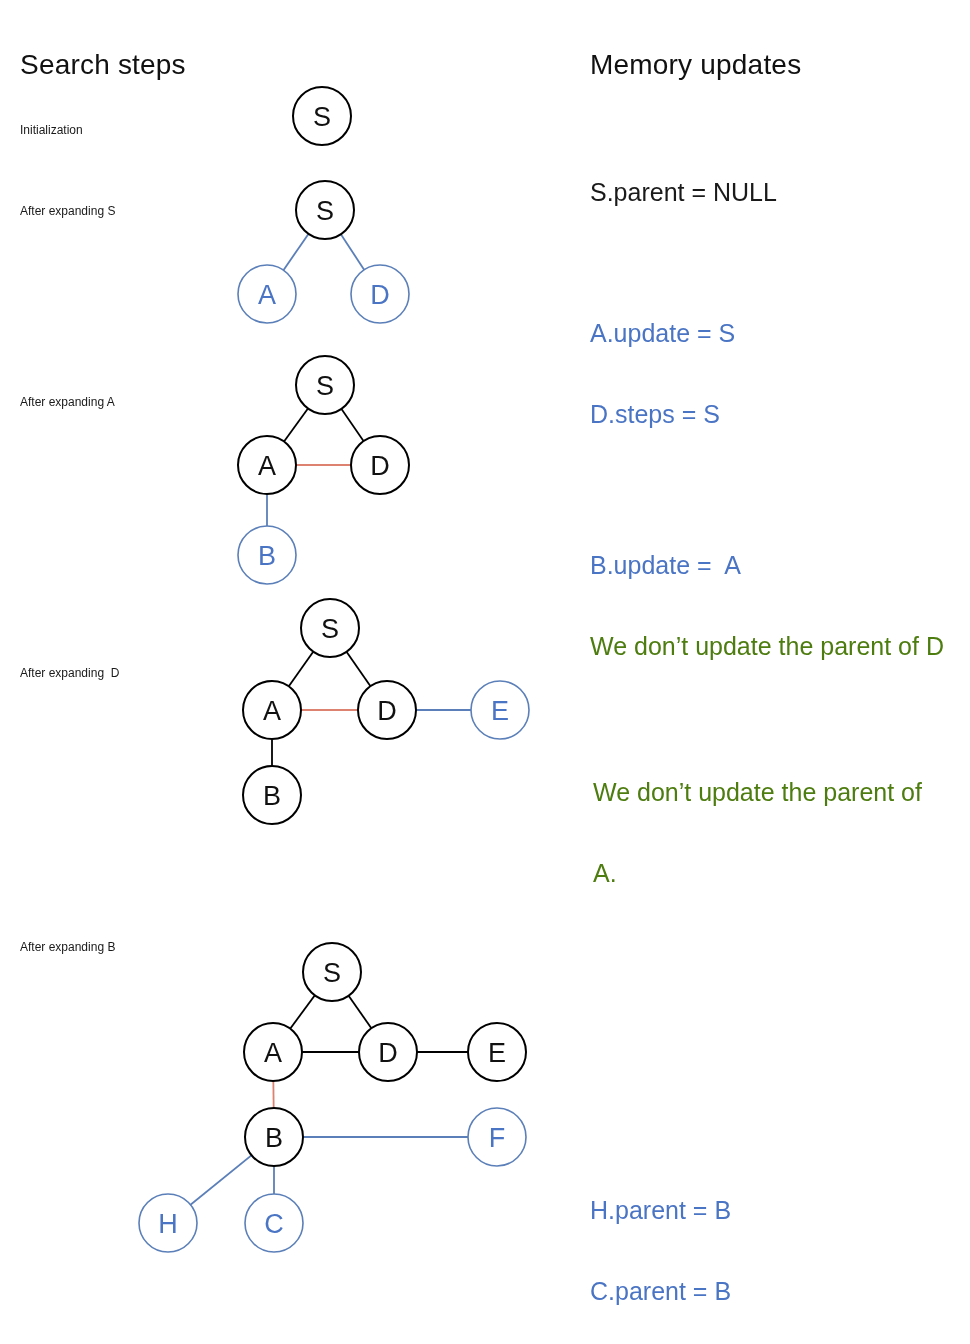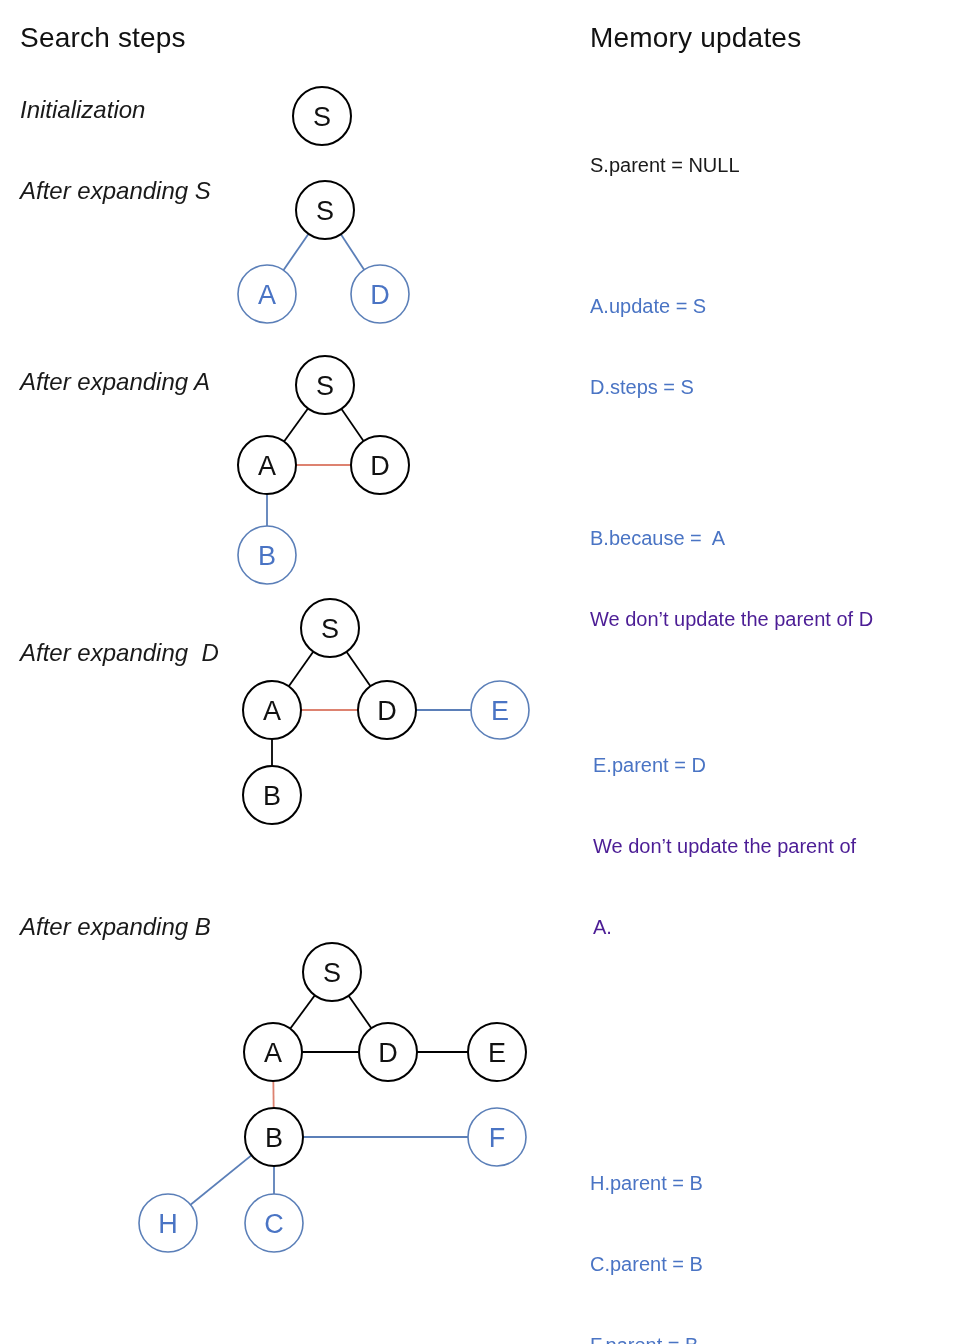--- a/index.html
+++ b/index.html
@@ -4,36 +4,35 @@
 <style>
   html, body { margin: 0; padding: 0; }
   body {
     width: 970px; height: 1344px;
     background: #ffffff;
     font-family: "Liberation Sans", sans-serif;
     color: #111111;
     position: relative;
     overflow: hidden;
   }
-  .abs { position: absolute; white-space: pre-wrap; }
+  .abs { position: absolute; white-space: pre-wrap; margin-top: 27px; }
   .heading {
     font-size: 28px;
     color: #111111;
     letter-spacing: 0.2px;
   }
   .step-label {
-    font-size: 24px;
+    font-size: 12px;
     color: #1a1a1a;
-    font-style: italic;
   }
-  .mem-block { line-height: 27px; font-size: 20px; }
+  .mem-block { line-height: 27px; font-size: 25px; }
   .mem-line { white-space: pre-wrap; }
   .mem-black { color: #1a1a1a; }
   .mem-blue  { color: #4a74c4; }
-  .mem-red   { color: #4c1d95; }
+  .mem-red   { color: #4d7c0f; }
   .footer-text {
     font-size: 21px;
     color: #1a1a1a;
     line-height: 27px;
   }
   svg#graph-canvas { position: absolute; left: 0; top: 0; }
   .edge-black { stroke: #000000; stroke-width: 1.8; }
   .edge-blue  { stroke: #5b7fb8; stroke-width: 1.8; }
   .edge-red   { stroke: #dd8270; stroke-width: 1.8; }
   .node-black { fill: #ffffff; stroke: #000000; stroke-width: 2; }
@@ -136,26 +135,25 @@
 <div class="abs mem-block" style="left:590px; top:98px;">
   <div class="mem-line mem-black">S.parent = NULL</div>
 </div>
 
 <div class="abs mem-block" style="left:590px; top:239px;">
   <div class="mem-line mem-blue">A.update = S</div>
   <div class="mem-line mem-blue">D.steps = S</div>
 </div>
 
 <div class="abs mem-block" style="left:590px; top:471px;">
-  <div class="mem-line mem-blue">B.because =  A</div>
+  <div class="mem-line mem-blue">B.update =  A</div>
   <div class="mem-line mem-red">We don’t update the parent of D</div>
 </div>
 
 <div class="abs mem-block" style="left:593px; top:698px;">
-  <div class="mem-line mem-blue">E.parent = D</div>
   <div class="mem-line mem-red">We don’t update the parent of</div>
   <div class="mem-line mem-red">A.</div>
 </div>
 
 <div class="abs mem-block" style="left:590px; top:1116px;">
   <div class="mem-line mem-blue">H.parent = B</div>
   <div class="mem-line mem-blue">C.parent = B</div>
   <div class="mem-line mem-blue">F.parent = B</div>
   
   

